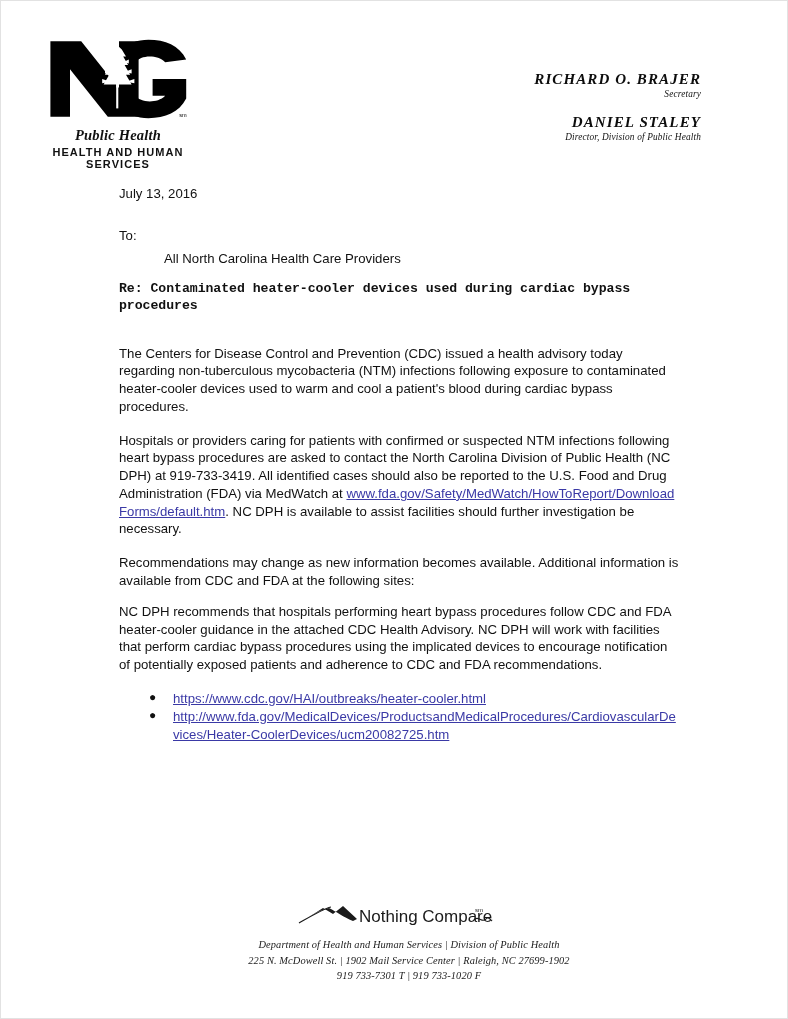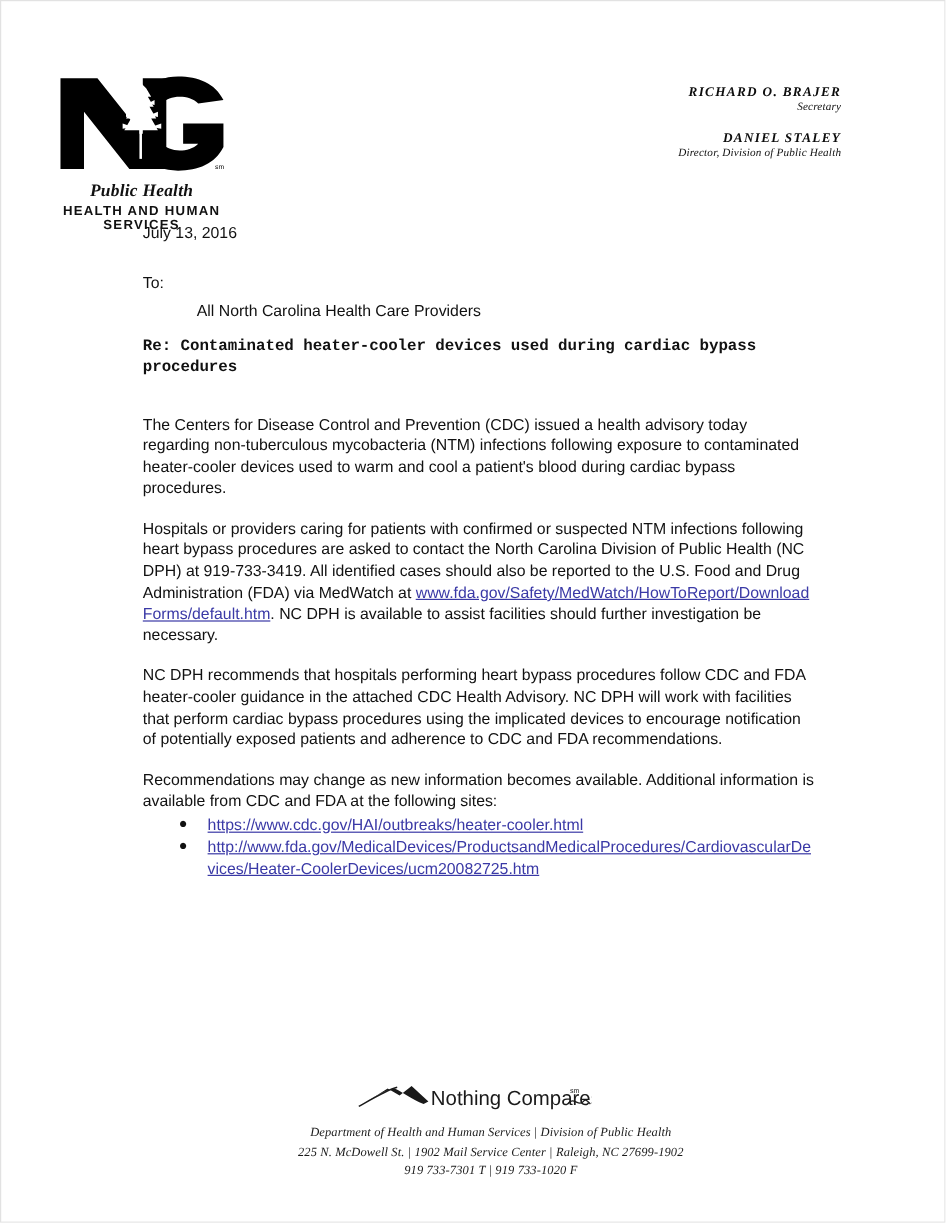--- a/index.html
+++ b/index.html
@@ -25,21 +25,21 @@
   #letterhead {
     position: absolute;
     left: 0; top: 0;
     width: 788px;
     height: 170px;
   }
 
   #logo-block {
     position: absolute;
     left: 26px;
-    top: 61px;
+    top: 37px;
     width: 160px;
   }
   #nc-mark {
     display: block;
     width: 140px;
     height: 82px;
     margin-left: 22px;
   }
   #logo-public-health {
     font-family: "Liberation Serif", serif;
@@ -67,21 +67,21 @@
     position: absolute;
     right: 88px;
     top: 70px;
     text-align: right;
     width: 330px;
   }
   .official-name {
     font-family: "Liberation Serif", serif;
     font-style: italic;
     font-weight: bold;
-    font-size: 11px;
+    font-size: 15px;
     letter-spacing: 1.1px;
     color: #0d0d0d;
     line-height: 1.15;
   }
   .official-title {
     font-family: "Liberation Serif", serif;
     font-style: italic;
     font-size: 9.3px;
     color: #111;
     line-height: 1.25;
@@ -223,23 +223,23 @@
       <span class="tofrom-label">To:</span>
       <span class="tofrom-value">All North Carolina Health Care Providers</span>
     </div>
 
     <div class="re-line">Re: Contaminated heater-cooler devices used during cardiac bypass procedures</div>
 
     <p class="para">The Centers for Disease Control and Prevention (CDC) issued a health advisory today regarding non-tuberculous mycobacteria (NTM) infections following exposure to contaminated heater-cooler devices used to warm and cool a patient's blood during cardiac bypass procedures.</p>
 
     <p class="para"><span>Hospitals or providers caring for patients with confirmed or suspected NTM infections following heart bypass procedures are asked to contact the North Carolina Division of Public Health (NC DPH) at 919-733-3419. All identified cases should also be reported to the U.S. Food and Drug Administration (FDA) via MedWatch at </span><a class="doclink" href="#">www.fda.gov/Safety/MedWatch/HowToReport/DownloadForms/default.htm</a><span>. NC DPH is available to assist facilities should further investigation be necessary.</span></p>
 
+    <p class="para tight">Recommendations may change as new information becomes available. Additional information is available from CDC and FDA at the following sites:</p>
+
     <p class="para">NC DPH recommends that hospitals performing heart bypass procedures follow CDC and FDA heater-cooler guidance in the attached CDC Health Advisory. NC DPH will work with facilities that perform cardiac bypass procedures using the implicated devices to encourage notification of potentially exposed patients and adherence to CDC and FDA recommendations.</p>
-
-    <p class="para tight">Recommendations may change as new information becomes available. Additional information is available from CDC and FDA at the following sites:</p>
 
     <ul class="link-list">
       <li>
         <span class="bullet">●</span>
         <a class="doclink" href="#">https://www.cdc.gov/HAI/outbreaks/heater-cooler.html</a>
       </li>
       <li>
         <span class="bullet">●</span>
         <a class="doclink" href="#">http://www.fda.gov/MedicalDevices/ProductsandMedicalProcedures/CardiovascularDevices/Heater-CoolerDevices/ucm20082725.htm</a>
       </li>

